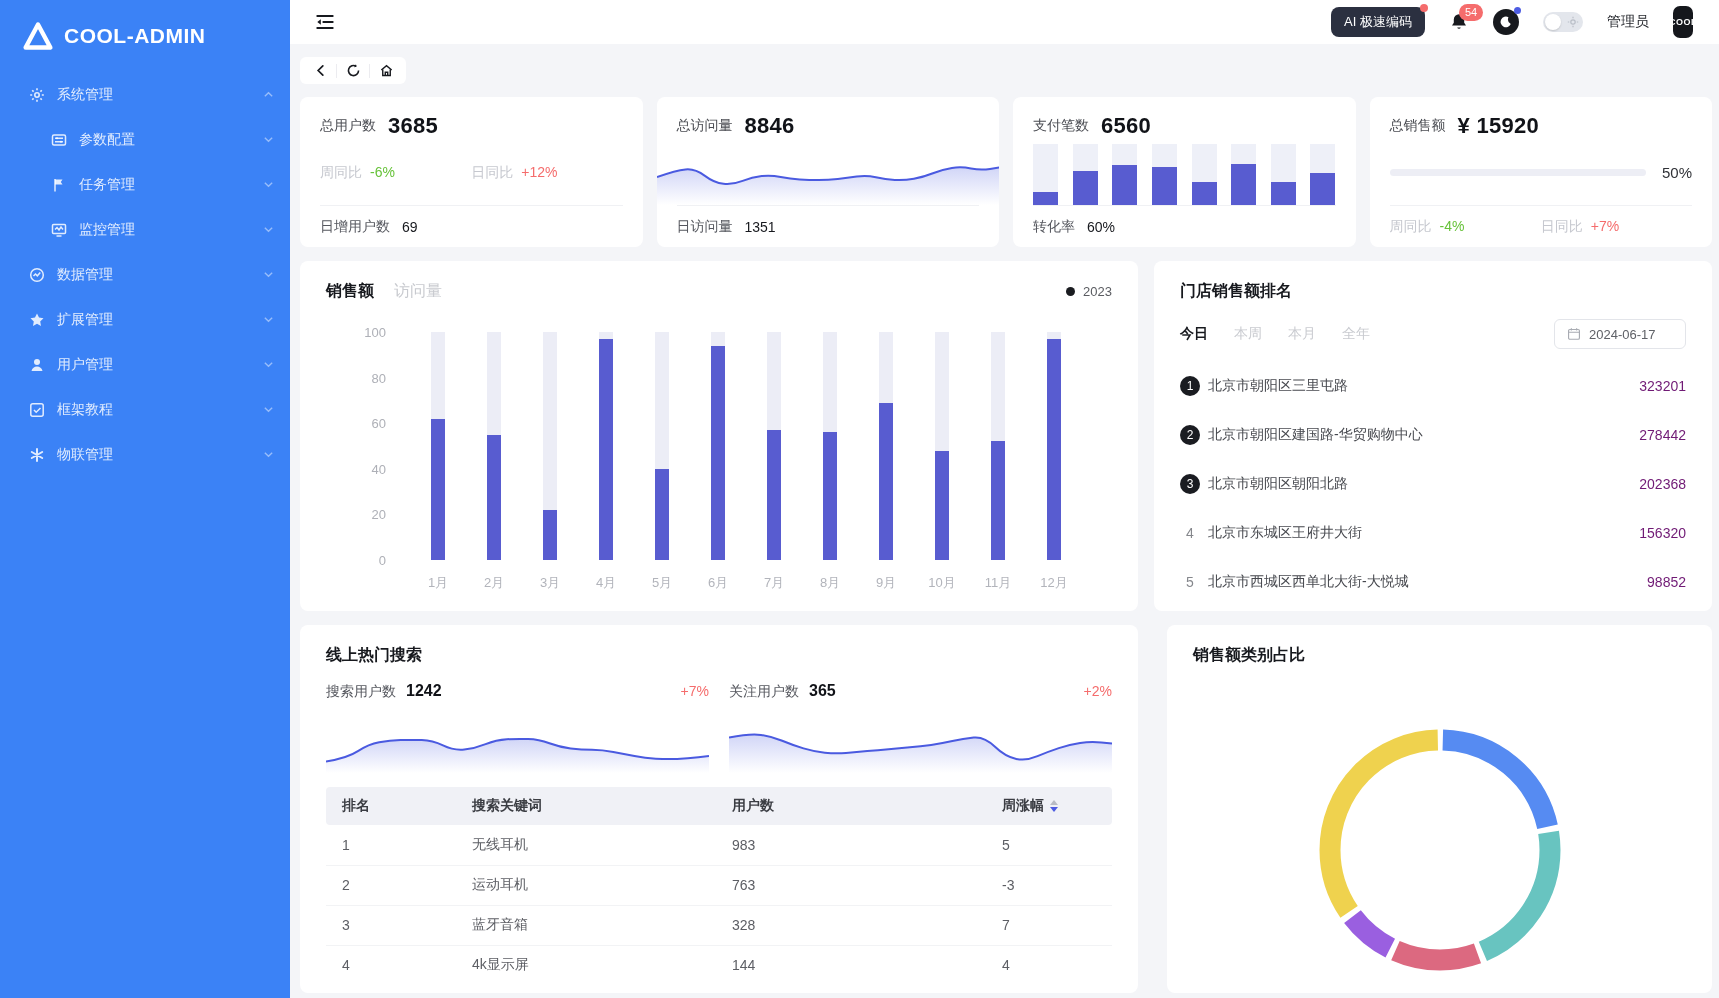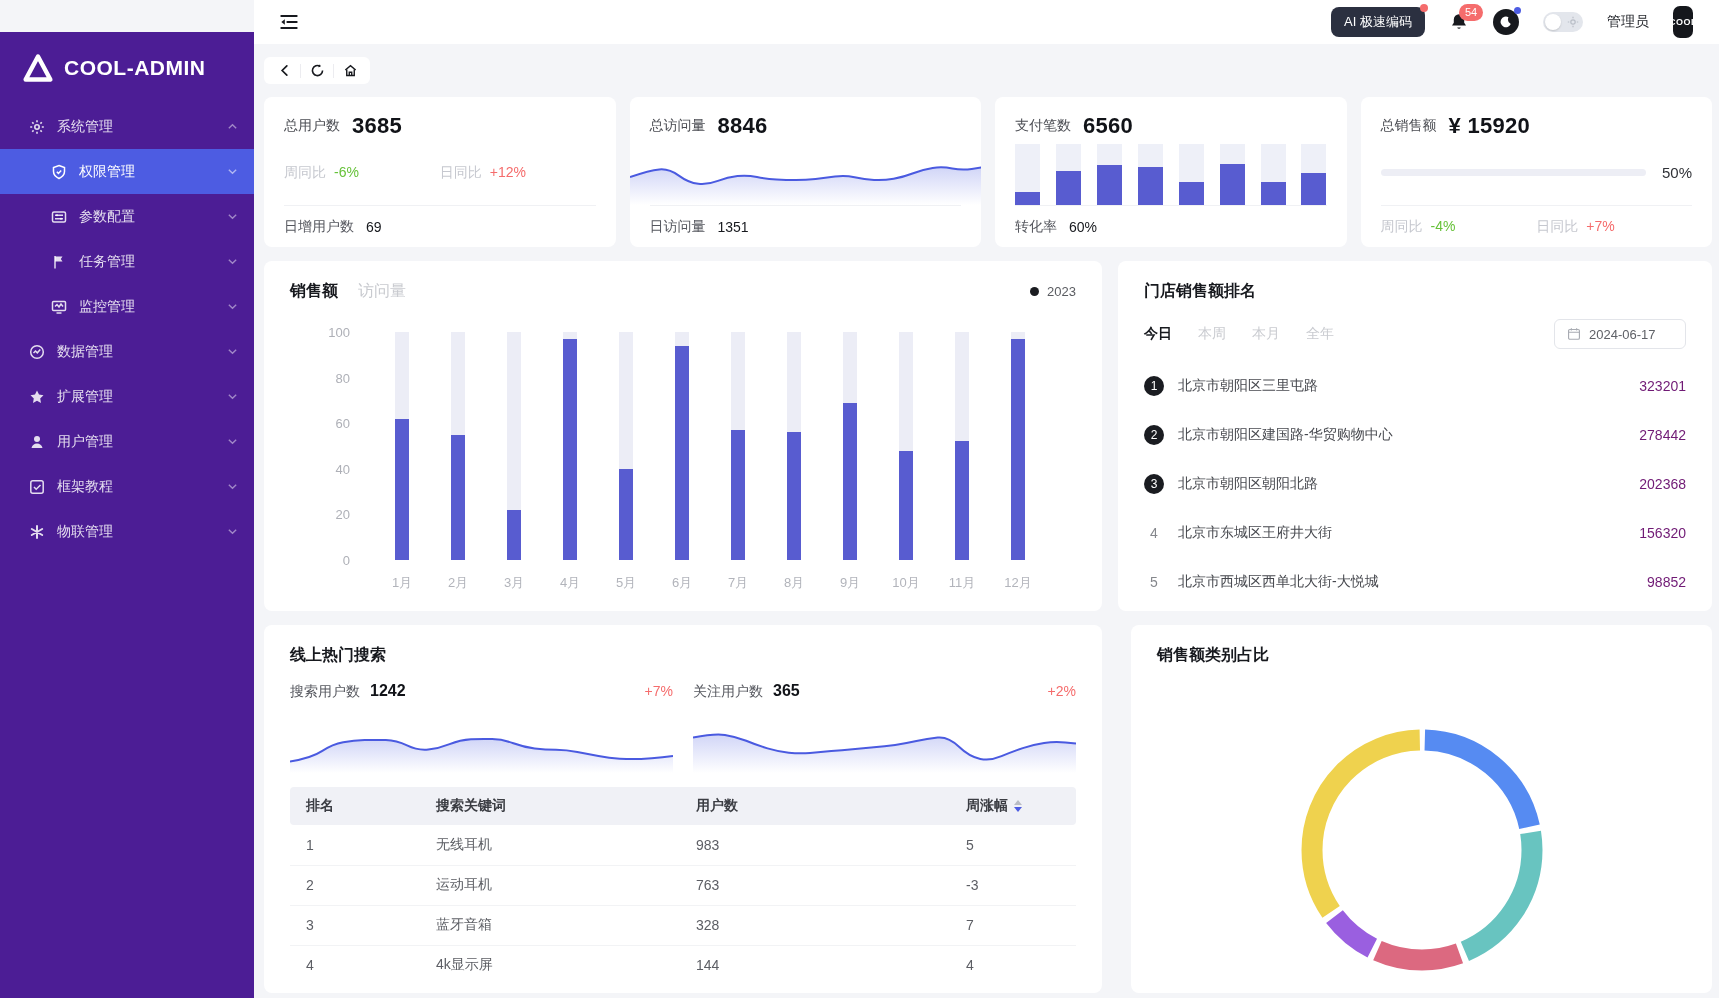--- a/index.html
+++ b/index.html
@@ -1,21 +1,21 @@
 <!DOCTYPE html>
 <html><head>
 <meta charset="utf-8">
 <style>
   * { box-sizing: border-box; margin: 0; padding: 0; }
   html,body { width:1719px; height:998px; overflow:hidden; }
   body { font-family:"Liberation Sans","DejaVu Sans",sans-serif; background:#f4f5f8; color:#17191e; }
   .app { display:flex; width:100%; height:100%; }
 
   
-  .sidebar { width:254px; flex-shrink:0; background:#4c1d95; color:rgba(255,255,255,.85);margin-top:32px; }
+  .sidebar { width:290px; flex-shrink:0; background:#3b82f6; color:rgba(255,255,255,.85); }
   .logo { height:72px; display:flex; align-items:center; padding-left:22px; gap:10px; color:#fff; }
   .logo-text { font-size:21px; font-weight:800; letter-spacing:.5px; color:#fff; }
   .side-item { height:45px; display:flex; align-items:center; padding:0 16px 0 28px; gap:12px; font-size:14px; cursor:pointer; }
   .side-item.sub { padding-left:50px; }
   .side-item.active { background:#4d5ce2; color:#fff; }
   .s-icon { width:17px; height:17px; display:flex; align-items:center; justify-content:center; flex-shrink:0; }
   .s-icon svg { width:16px; height:16px; }
   .s-label { flex:1; }
   .s-chev { width:11px; height:11px; opacity:.55; display:flex; }
   .s-chev.up svg { transform:rotate(180deg); }
@@ -94,21 +94,21 @@
   .panel-title { font-size:16px; font-weight:700; color:#17191e; }
   .rank-toolbar { display:flex; align-items:center; margin-top:17px; }
   .rtabs { display:flex; gap:26px; font-size:14px; }
   .rtab { color:#c9cbd0; cursor:pointer; }
   .rtab.active { color:#17191e; font-weight:600; }
   .date-box { margin-left:auto; display:flex; align-items:center; gap:8px; border:1px solid #e3e5ea; border-radius:6px; height:30px; padding:0 12px; width:132px; color:#5f6167; font-size:13px; cursor:pointer; }
   .rank-list { margin-top:12px; }
   .rank-item { height:49px; display:flex; align-items:center; }
   .rk-badge { width:20px; height:20px; border-radius:50%; background:#1a1c21; color:#fff; font-size:12px; display:flex; align-items:center; justify-content:center; flex-shrink:0; }
   .rk-plain { width:20px; text-align:center; font-size:14px; color:#85878c; flex-shrink:0; }
-  .rk-name { margin-left:14px; font-size:14px; color:#46484e; flex:1; }
+  .rk-name { margin-left:8px; font-size:14px; color:#46484e; flex:1; }
   .rk-val { font-size:14px; color:#701a75; }
 
   
   .bottom-row { display:flex; gap:29px; height:368px; }
   .hot-panel { width:838px; padding:20px 26px; }
   .hs-stats { display:flex; gap:20px; margin-top:16px; }
   .hs-col { flex:1; }
   .hs-head { display:flex; align-items:baseline; }
   .hs-label { font-size:14px; color:#55575e; }
   .hs-value { font-size:16px; font-weight:800; color:#111318; margin-left:10px; }
@@ -146,34 +146,20 @@
     <nav>
       <div class="side-item">
         <span class="s-icon">
             <svg viewBox="0 0 16 16" fill="none" stroke="currentColor" stroke-width="1.6">
               <circle cx="8" cy="8" r="2.2"></circle>
               <path d="M8 1.2v2M8 12.8v2M1.2 8h2M12.8 8h2M3.2 3.2l1.4 1.4M11.4 11.4l1.4 1.4M12.8 3.2l-1.4 1.4M4.6 11.4l-1.4 1.4"></path>
             </svg>
           </span>
         <span class="s-label">系统管理</span>
         <span class="s-chev up">
-            <svg viewBox="0 0 12 12" width="11" height="11">
-              <path d="M2 4l4 4 4-4" fill="none" stroke="currentColor" stroke-width="1.5"></path>
-            </svg>
-          </span>
-      </div>
-      <div class="side-item sub active">
-        <span class="s-icon">
-            <svg viewBox="0 0 16 16" fill="none" stroke="currentColor" stroke-width="1.5">
-              <path d="M8 1.5l5.5 2v4c0 3.4-2.2 5.4-5.5 7-3.3-1.6-5.5-3.6-5.5-7v-4z"></path>
-              <path d="M5.8 7.8l1.6 1.6 2.8-3"></path>
-            </svg>
-          </span>
-        <span class="s-label">权限管理</span>
-        <span class="s-chev">
             <svg viewBox="0 0 12 12" width="11" height="11">
               <path d="M2 4l4 4 4-4" fill="none" stroke="currentColor" stroke-width="1.5"></path>
             </svg>
           </span>
       </div>
       <div class="side-item sub">
         <span class="s-icon">
             <svg viewBox="0 0 16 16" fill="none" stroke="currentColor" stroke-width="1.5">
               <rect x="1.5" y="3" width="13" height="10" rx="1.5"></rect>
               <path d="M4 6.3h8M4 9.7h8"></path>

